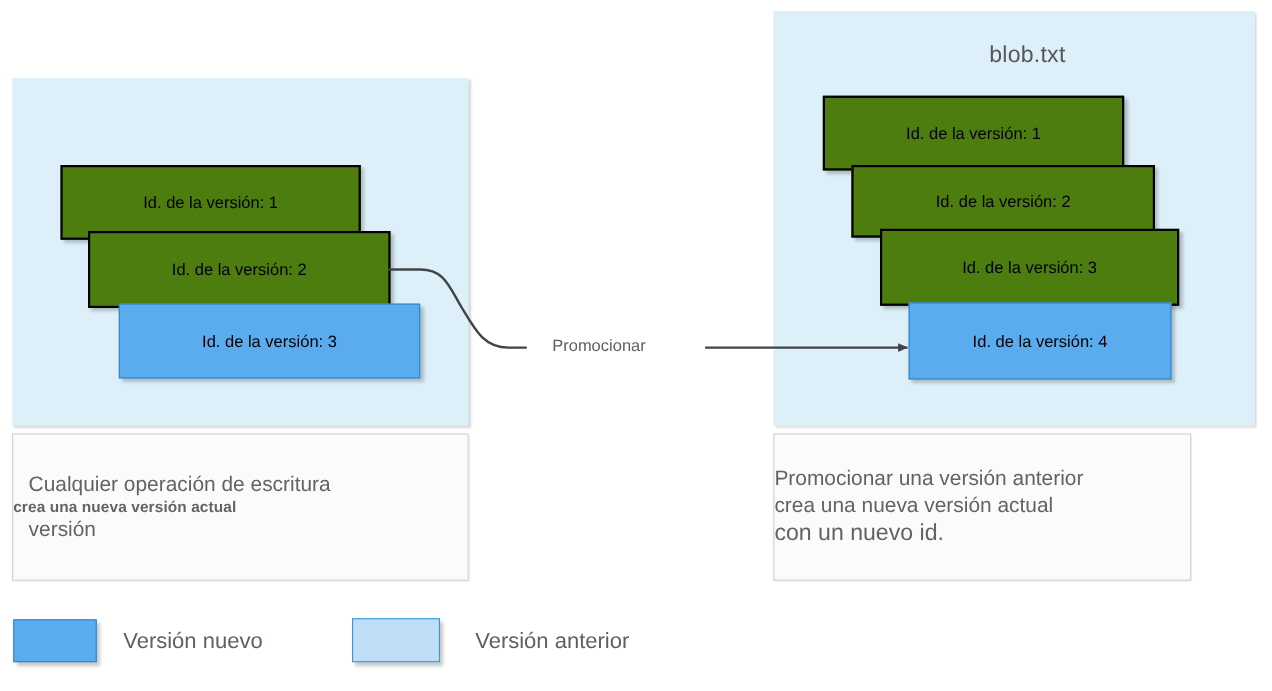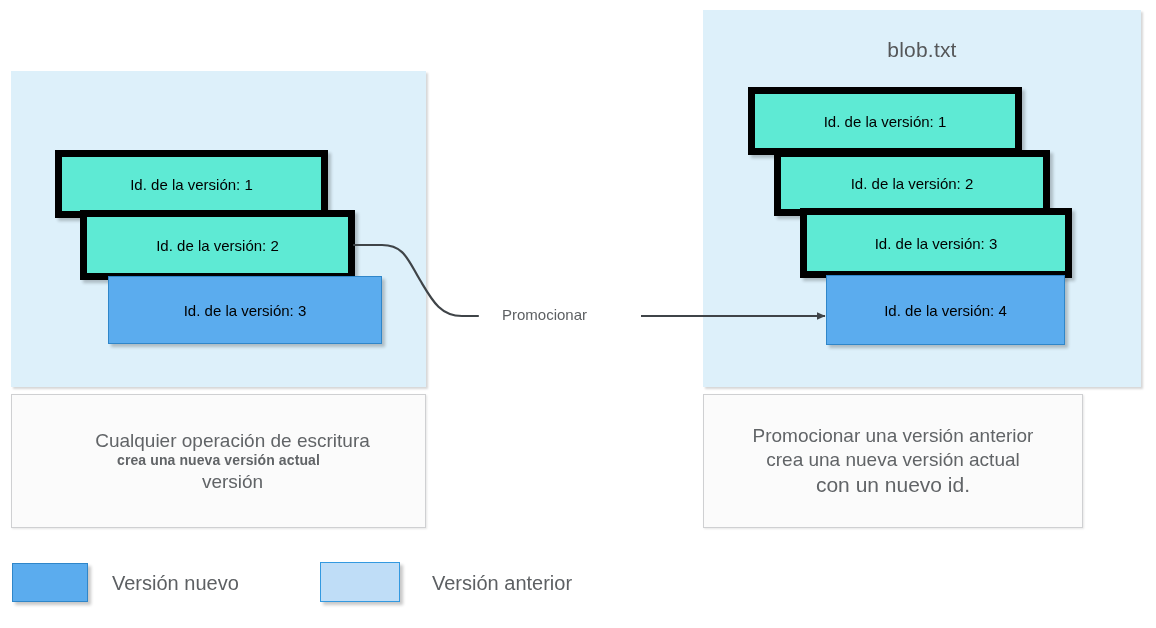--- a/index.html
+++ b/index.html
@@ -33,39 +33,40 @@
 
   .panel-title {
     position: absolute;
     left: 0;
     width: 100%;
     text-align: center;
     color: #555759;
     font-size: 21px;
     letter-spacing: .2px;
     white-space: nowrap;
+    padding-left: 12px;
   }
   #panel-left  .panel-title { top: 93px; }
   #panel-right .panel-title { top: 28px; }
 
   
   .vcard {
     position: absolute;
     box-sizing: border-box;
     display: flex;
     align-items: center;
     justify-content: center;
     font-size: 15px;
     color: #000000;
     white-space: nowrap;
     box-shadow: 3px 3px 3px rgba(0,0,0,0.22);
   }
   .vcard.prev {
-    background: #5eead4;
-    border: 7px solid #000000;
+    background: #4d7c0f;
+    border: 2px solid #000000;
   }
   .vcard.current {
     background: #5bacee;
     border: 1px solid #2f86c9;
   }
 
   
   #l-v1 { left: 55px;  top: 150px; width: 273px; height: 68px; }
   #l-v2 { left: 80px;  top: 210px; width: 275px; height: 70px; }
   #l-v3 { left: 108px; top: 276px; width: 274px; height: 68px; }
@@ -95,21 +96,21 @@
 
   
   .caption {
     position: absolute;
     box-sizing: border-box;
     background: #fbfbfb;
     border: 1px solid #cfd0d2;
     box-shadow: 1px 1px 2px rgba(0,0,0,0.10);
     display: flex;
     flex-direction: column;
-    align-items: center;
+    align-items: flex-start;
     justify-content: center;
     color: #616467;
   }
   #caption-left  { left: 11px;  top: 394px; width: 415px; height: 134px; }
   #caption-right { left: 703px; top: 394px; width: 380px; height: 134px; }
 
   .cap-line      { white-space: nowrap; line-height: 1.25; }
   .cap-line.big  { font-size: 19px; }
   .cap-line.small{ font-size: 14px; font-weight: bold; letter-spacing: .1px; }
   .cap-line.med  { font-size: 21px; }

